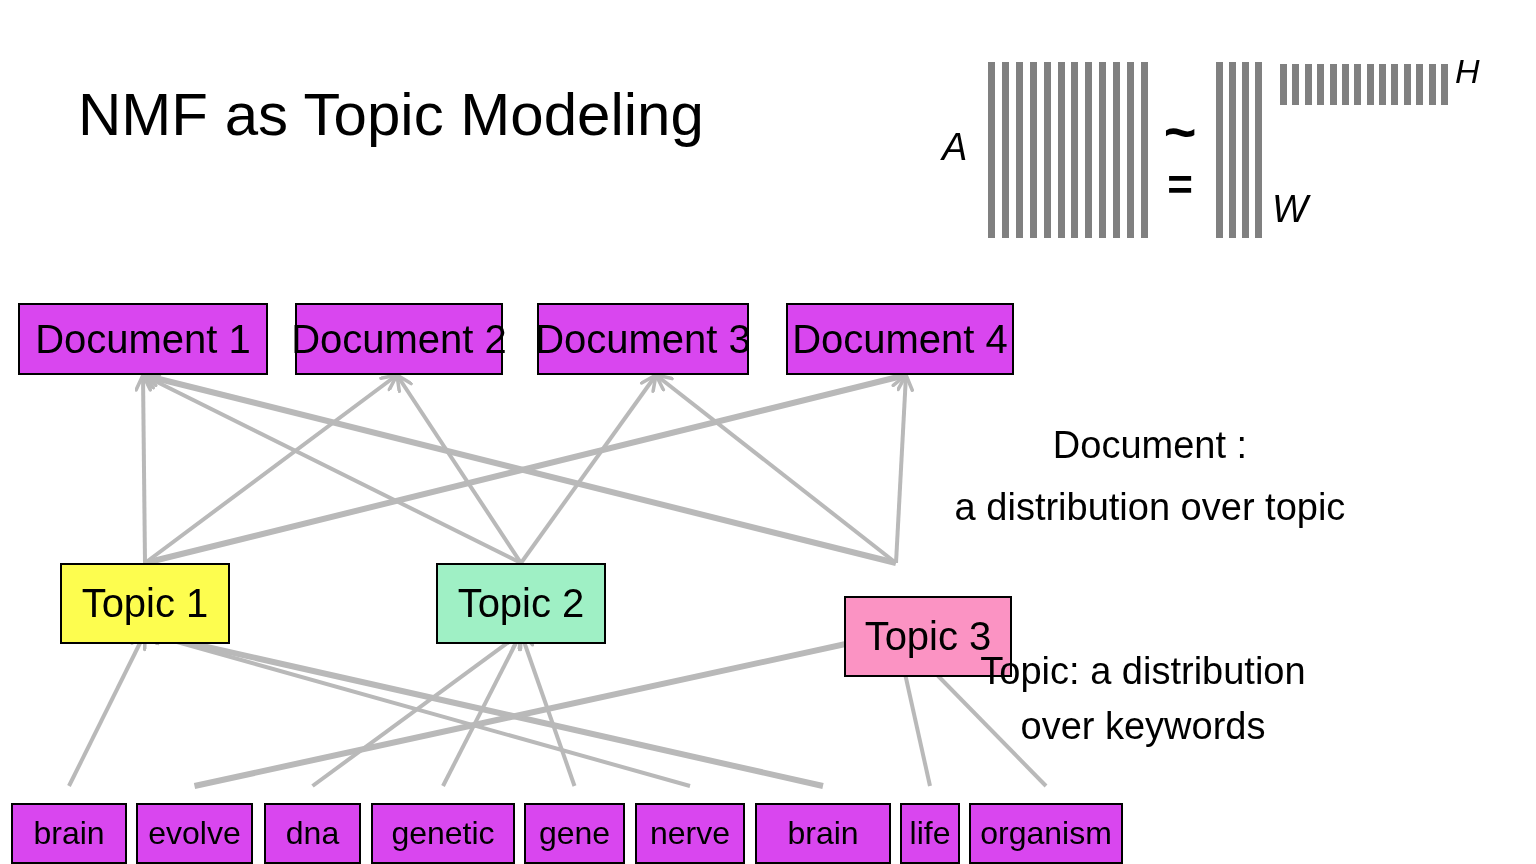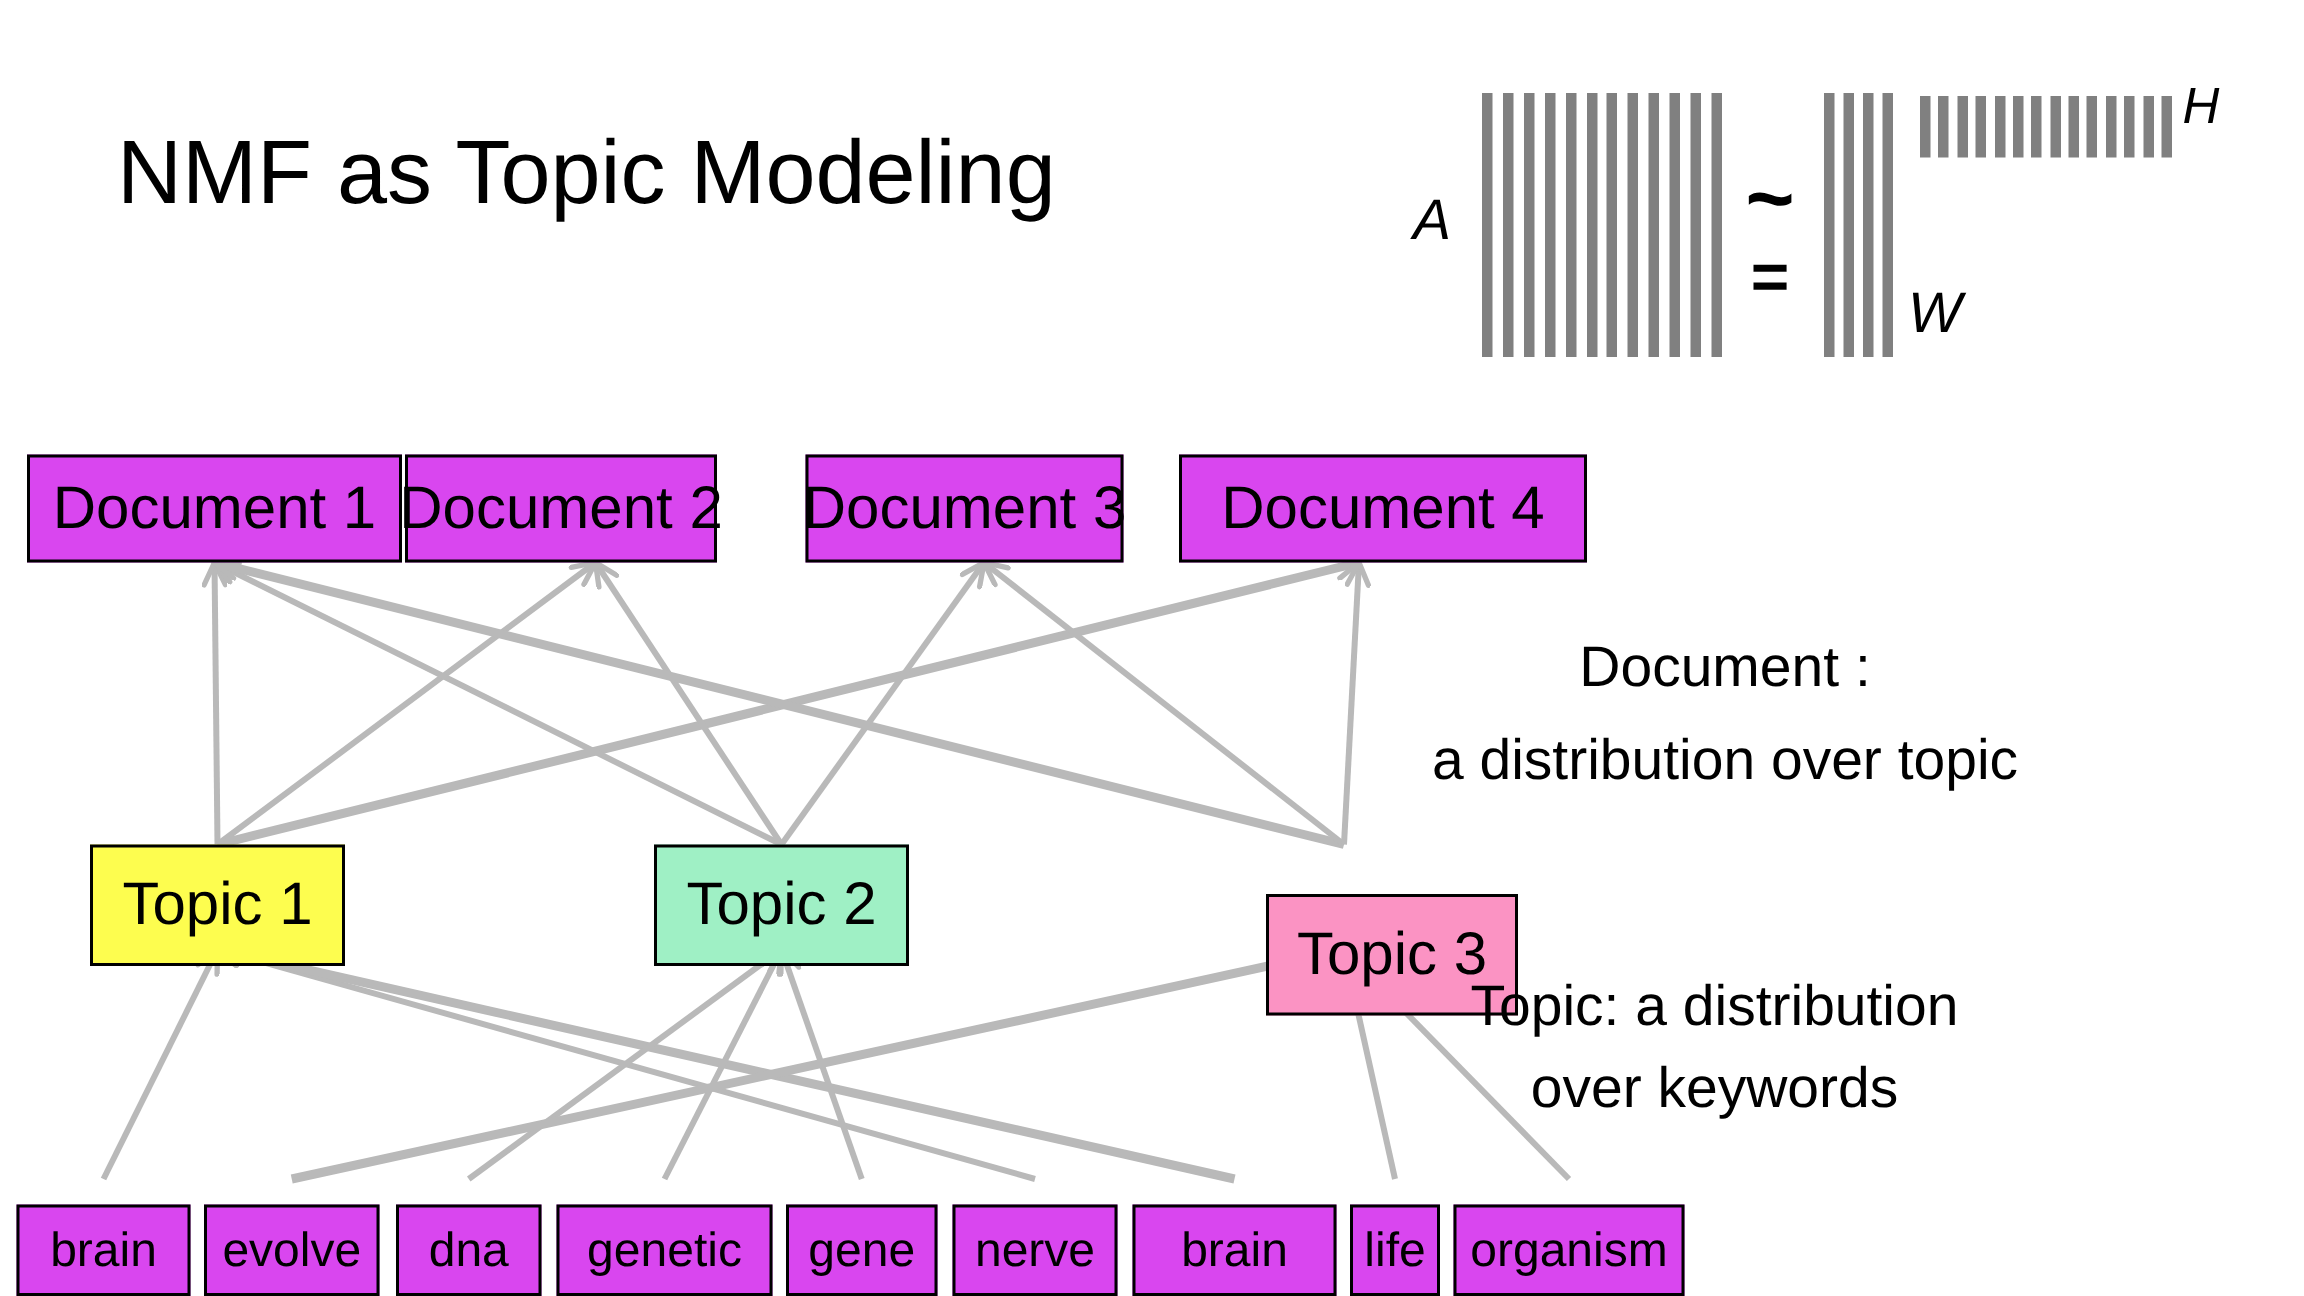--- a/index.html
+++ b/index.html
@@ -26,23 +26,23 @@
   .approx .equals{font-size:44px;line-height:50px;font-weight:bold;}
   
   #arrows{position:absolute;left:0;top:0;width:1536px;height:864px;z-index:1;}
   
   .node{
     position:absolute;z-index:2;display:flex;align-items:center;justify-content:center;
     background:#d946ef;border:2px solid #000;box-sizing:border-box;white-space:nowrap;
   }
   .doc{top:303px;height:72px;font-size:40px;}
   #doc-1{left:18px;width:250px;}
-  #doc-2{left:270px;width:208px;}
+  #doc-2{left:295px;width:208px;}
   #doc-3{left:537px;width:212px;}
-  #doc-4{left:786px;width:272px;text-align:right;}
+  #doc-4{left:786px;width:228px;text-align:right;}
   .topic{top:563px;height:81px;font-size:40px;}
   #topic-1{left:60px;width:170px;}
   #topic-2{left:436px;width:170px;}
   #topic-3{left:844px;width:168px;margin-top:33px;}
   .kw{top:786px;height:61px;font-size:32px;margin-top:17px;}
   #kw-brain{left:11px;width:116px;}
   #kw-evolve{left:136px;width:117px;}
   #kw-dna{left:264px;width:97px;}
   #kw-genetic{left:371px;width:144px;}
   #kw-gene{left:524px;width:101px;}

